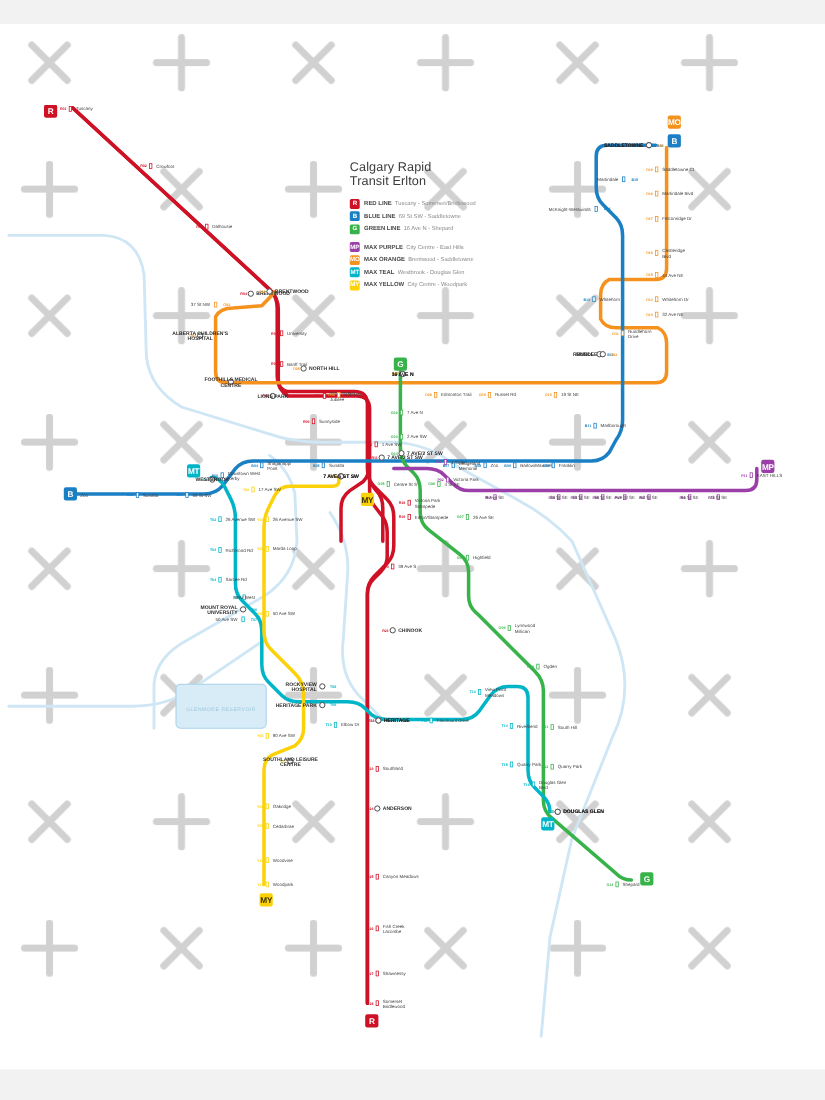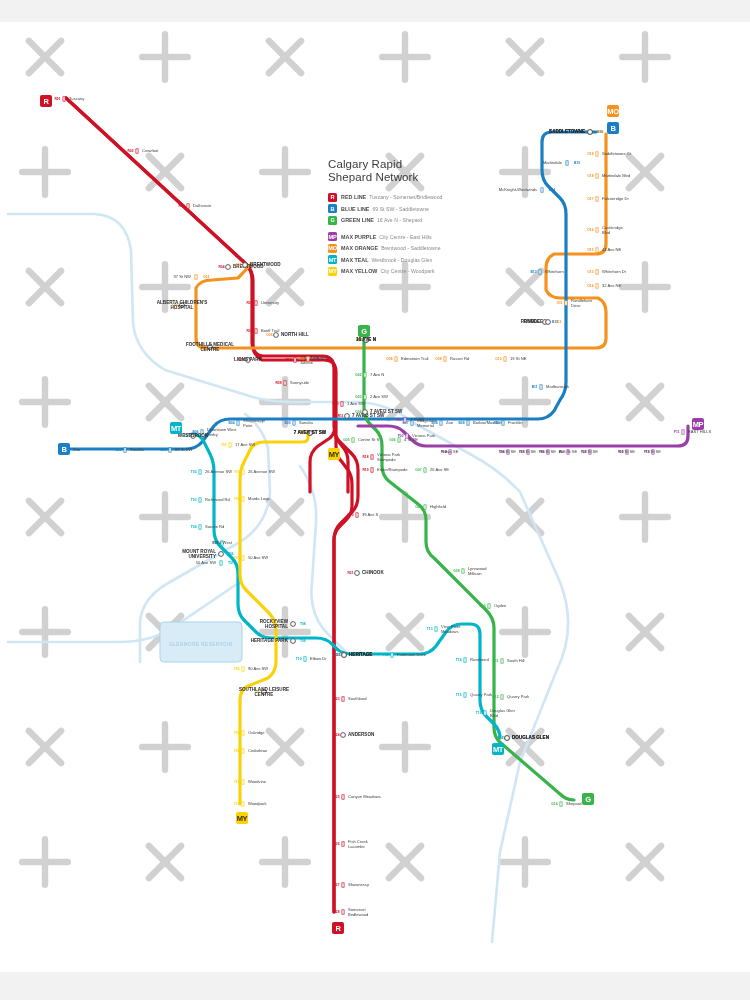--- a/index.html
+++ b/index.html
@@ -3,21 +3,21 @@
 <meta charset="utf-8">
 <style>
   html,body{margin:0;padding:0;background:#ffffff;}
   body{width:750px;height:1000px;font-family:"Liberation Sans",sans-serif;overflow:hidden;}
   #stage{position:relative;width:750px;height:1000px;background:#ffffff;overflow:hidden;}
   .band{position:absolute;left:0;width:750px;background:#f2f2f2;}
   #band-top{top:0;height:22px;}
   #band-bottom{bottom:0;height:28px;}
   #canvas{position:absolute;left:0;top:22px;width:750px;height:950px;background:#ffffff;}
   svg{display:block;}
-  .legend{position:absolute;left:328px;top:146px;width:150px;margin-top:12px;}
+  .legend{position:absolute;left:318px;top:146px;width:150px;}
   .legend-title{font-size:11.5px;line-height:13px;color:#3b3b3b;font-weight:400;letter-spacing:.1px;}
   .legend-row{display:flex;align-items:center;margin-top:2.5px;height:9px;}
   .chip{width:9px;height:9px;border-radius:1.5px;color:#fff;font-size:5.6px;font-weight:700;
         display:flex;align-items:center;justify-content:center;flex:0 0 auto;letter-spacing:-.2px;}
   .lg-name{font-size:5.4px;font-weight:700;color:#4a4a4a;margin-left:4px;white-space:nowrap;}
   .lg-desc{font-size:5.2px;font-weight:400;color:#8a8a8a;margin-left:3px;white-space:nowrap;}
   .legend-gap{height:5px;}
   .term{position:absolute;width:12px;height:12px;border-radius:2px;color:#fff;
         font-size:7.5px;font-weight:700;display:flex;align-items:center;justify-content:center;letter-spacing:-.3px;}
   .stn-label{font-size:4.1px;fill:#3d3d3d;font-family:"Liberation Sans",sans-serif;}
@@ -741,21 +741,21 @@
             <text class="stn-label" x="248" y="783.4" text-anchor="start">Woodpark</text>
           </g>
         </g>
 
     </svg>
   </div>
 
   <div class="legend">
     <div class="legend-title">
       <span>Calgary Rapid</span><br>
-      <span>Shepard Network</span>
+      <span>Transit Erlton</span>
     </div>
     <div style="height:6px"></div>
     <div id="legend-rail">
         <div class="legend-row">
           <span class="chip" style="background: rgb(207, 17, 38);">R</span>
           <span class="lg-name">RED LINE</span>
           <span class="lg-desc">Tuscany - Somerset/Bridlewood</span>
         </div>
         <div class="legend-row">
           <span class="chip" style="background: rgb(27, 127, 196);">B</span>

